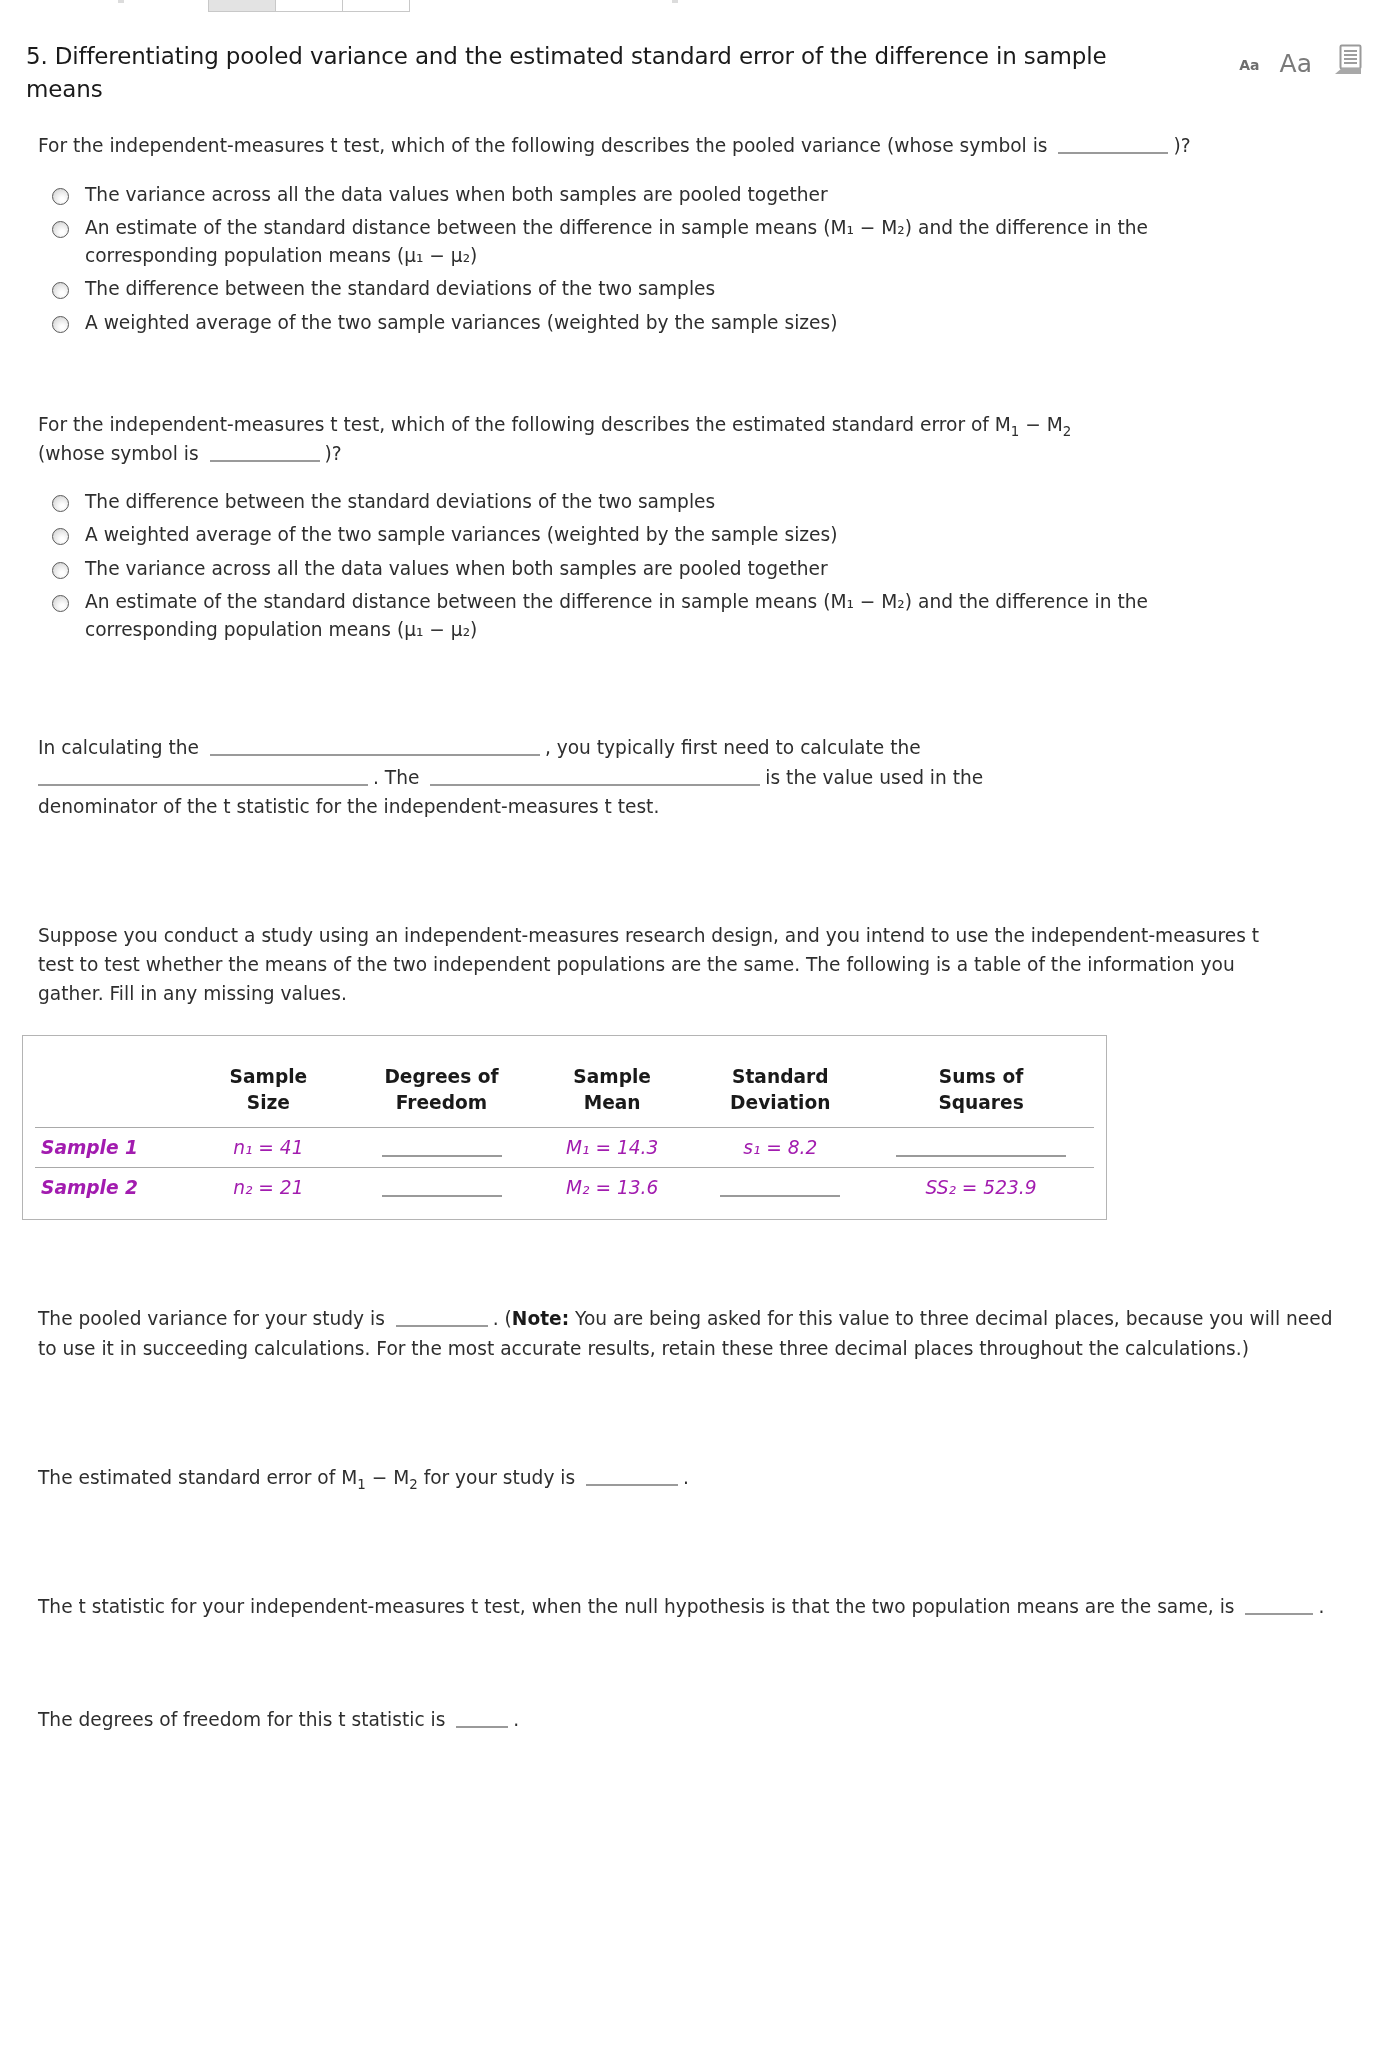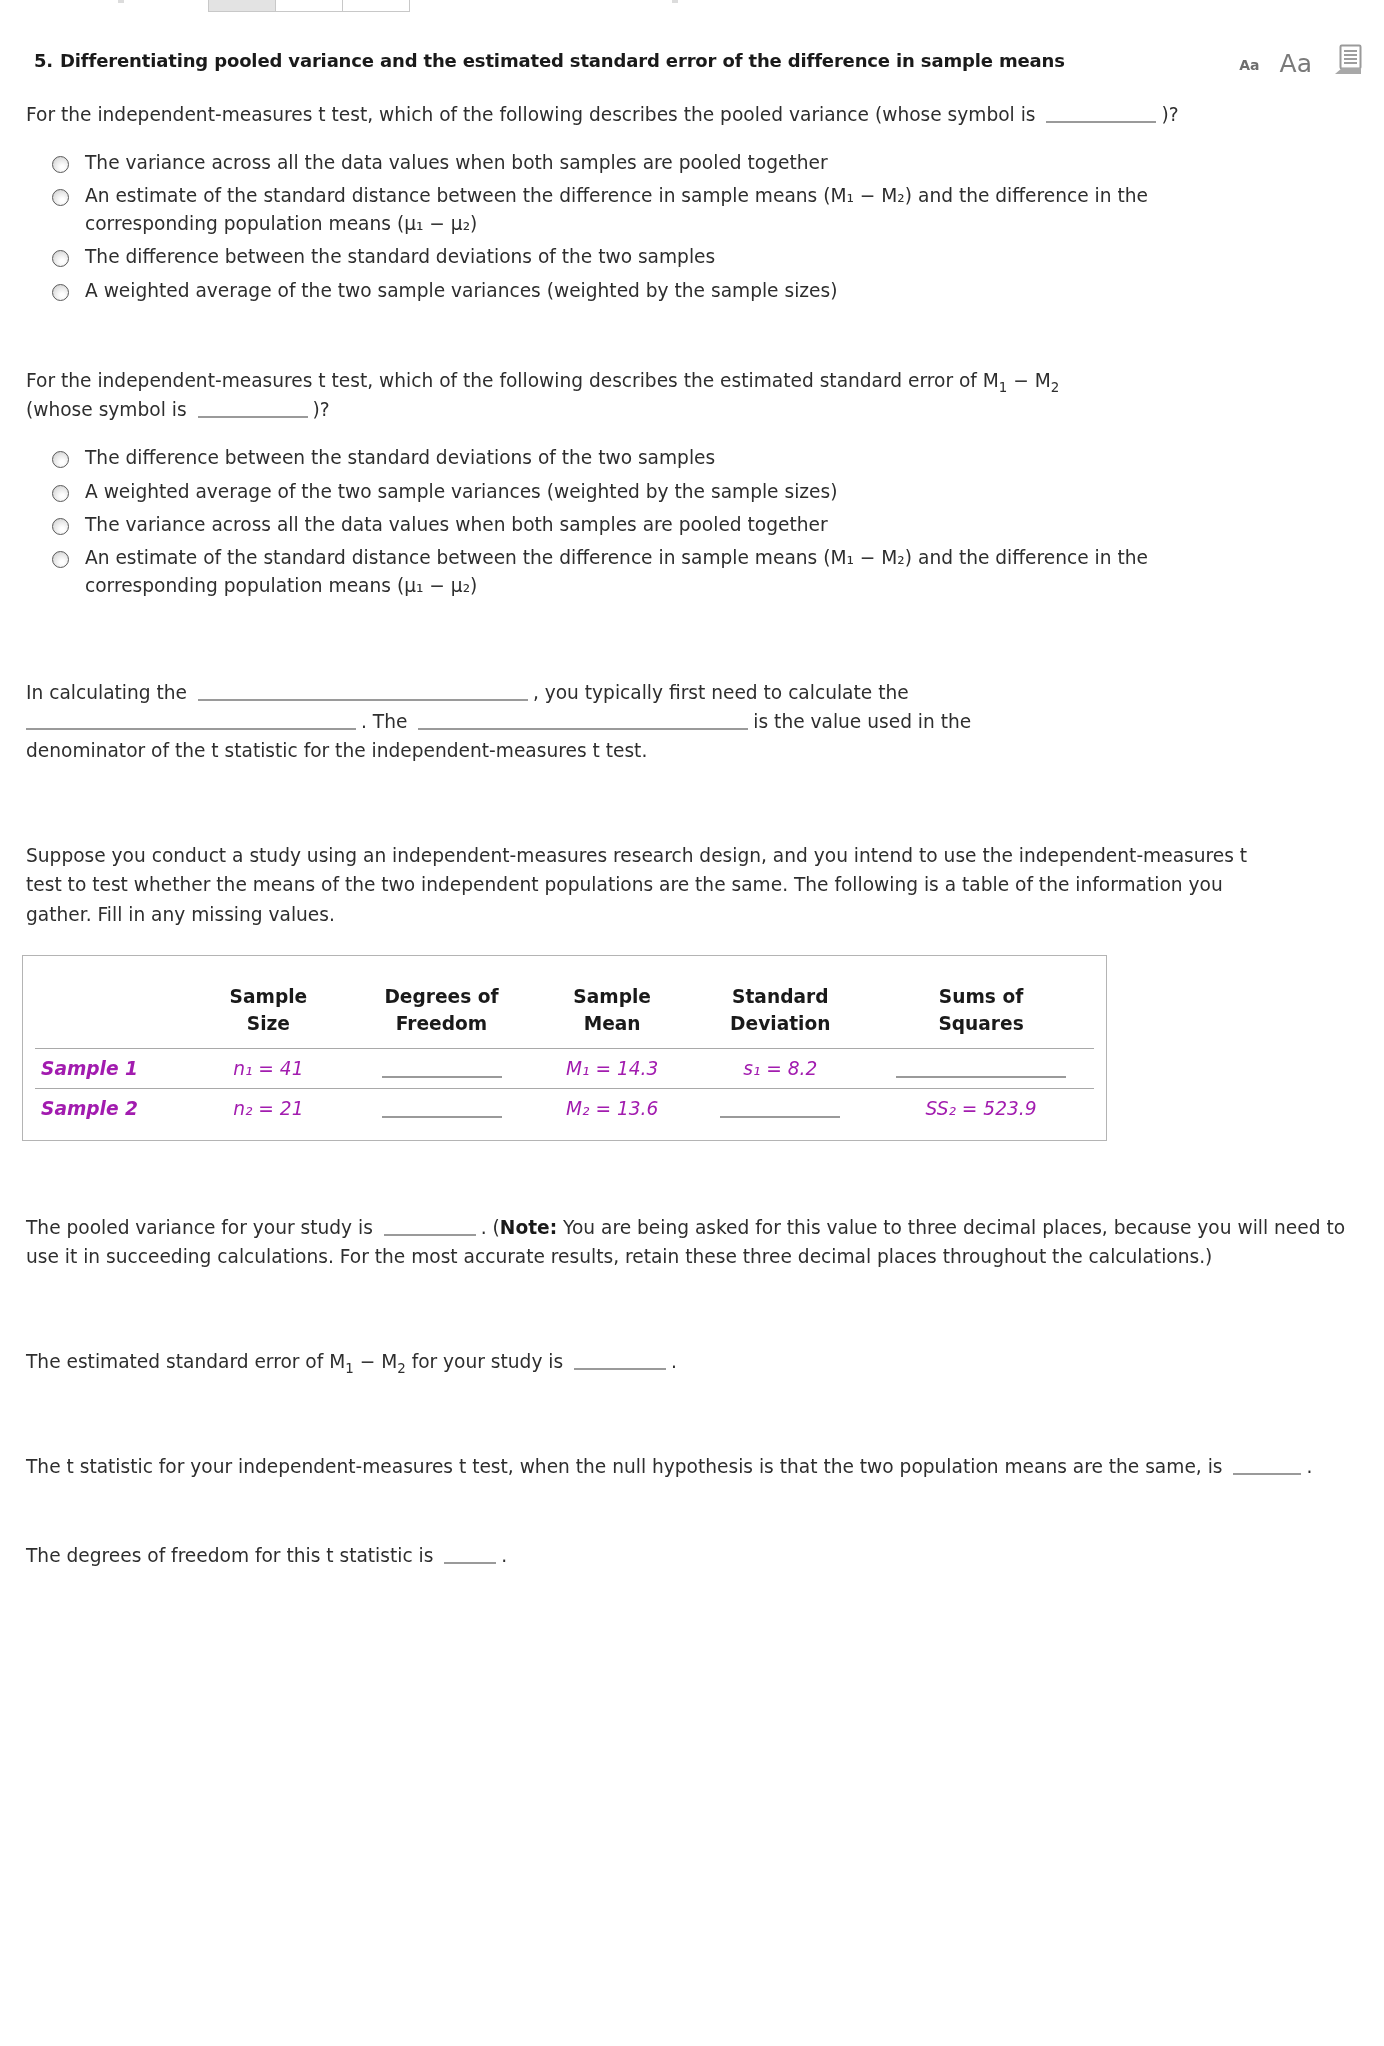--- a/index.html
+++ b/index.html
@@ -49,26 +49,26 @@
     position: relative;
   }
 
   
   .qheader {
     position: relative;
     padding-top: 22px;
     padding-right: 240px;
   }
   .qtitle {
-    font-size: 18px;
-    font-weight: bold;
+    font-size: 23px;
+    font-weight: normal;
     line-height: 1.42;
     letter-spacing: -0.15px;
     color: #1a1a1a;
-    margin: 12px;
+    margin: 4px;
   }
   .qtitle .qnum { margin-right: 7px; }
 
   .font-tools {
     position: absolute;
     right: 0px;
     top: 26px;
     display: flex;
     align-items: flex-end;
     gap: 20px;
@@ -96,21 +96,21 @@
     position: relative;
     cursor: pointer;
     padding-bottom: 1px;
   }
 
   
   .ptext {
     font-size: 18.6px;
     line-height: 1.57;
     color: #2e2e2e;
-    margin: 4px;
+    margin: 16px;
   }
   .block-q { margin-top: 26px; }
 
   
   .blank {
     display: inline-block;
     border-bottom: 2px solid #9a9a9a;
     vertical-align: baseline;
     height: 1.05em;
     margin: 0 5px -2px 5px;

